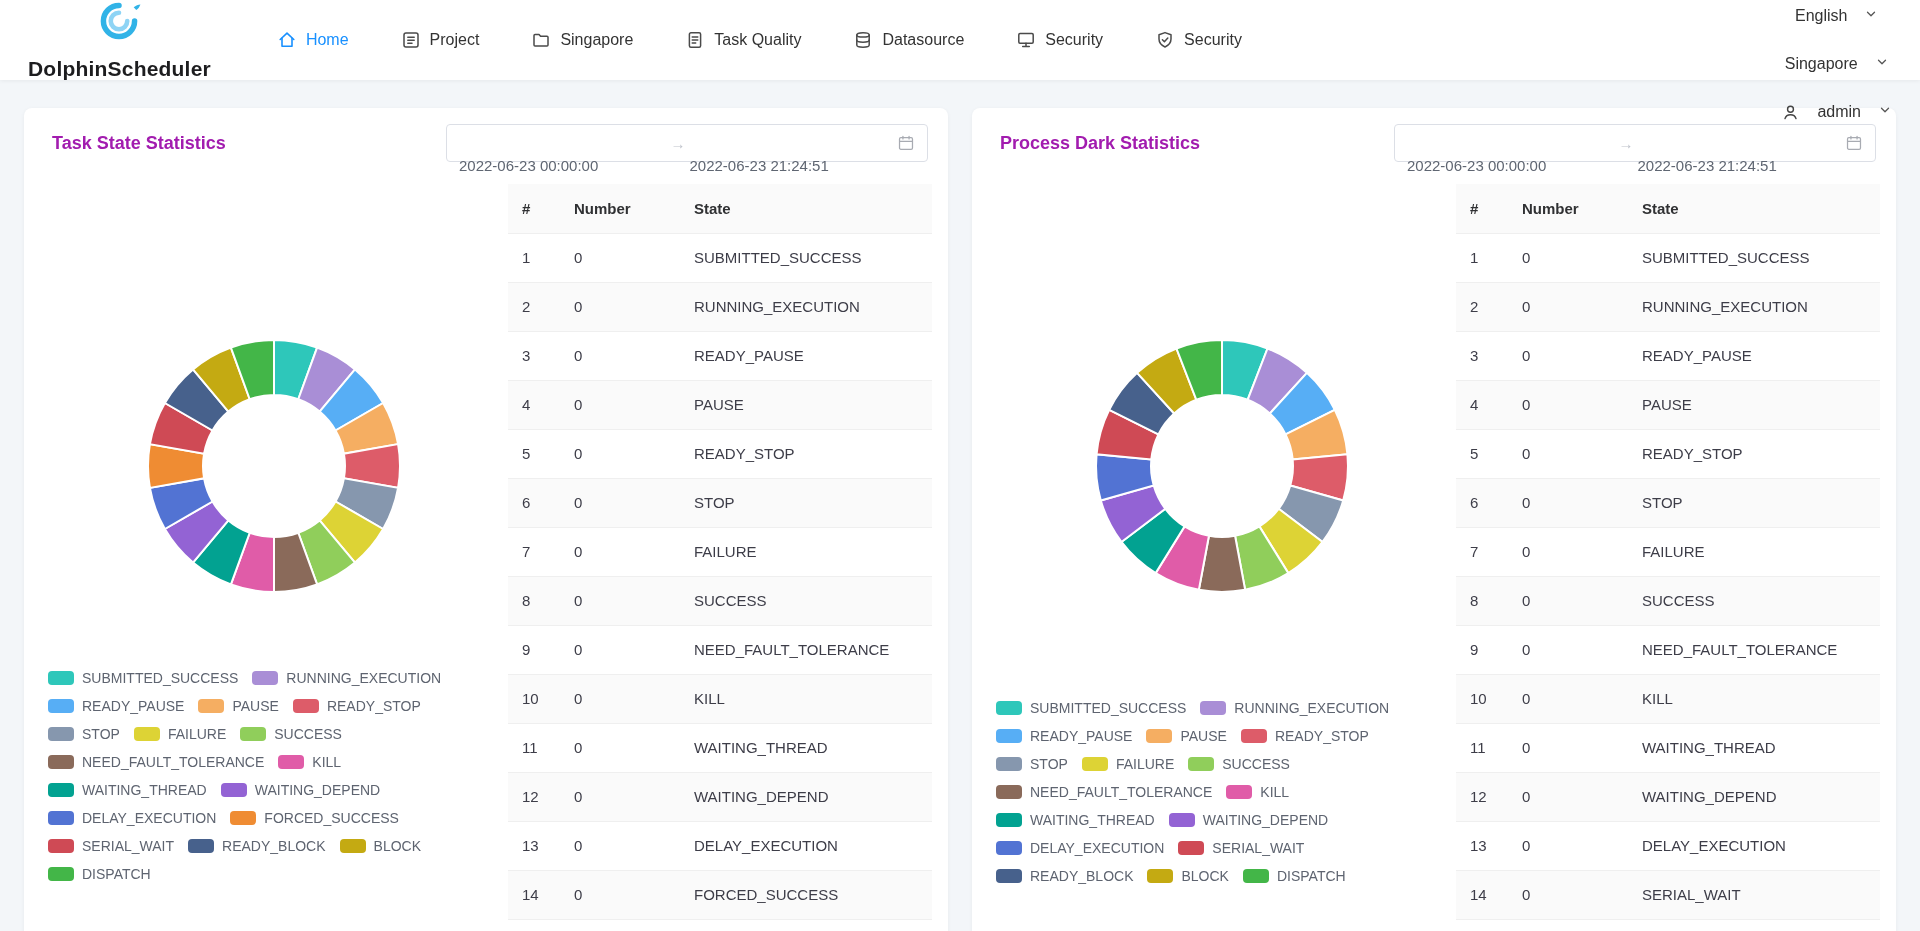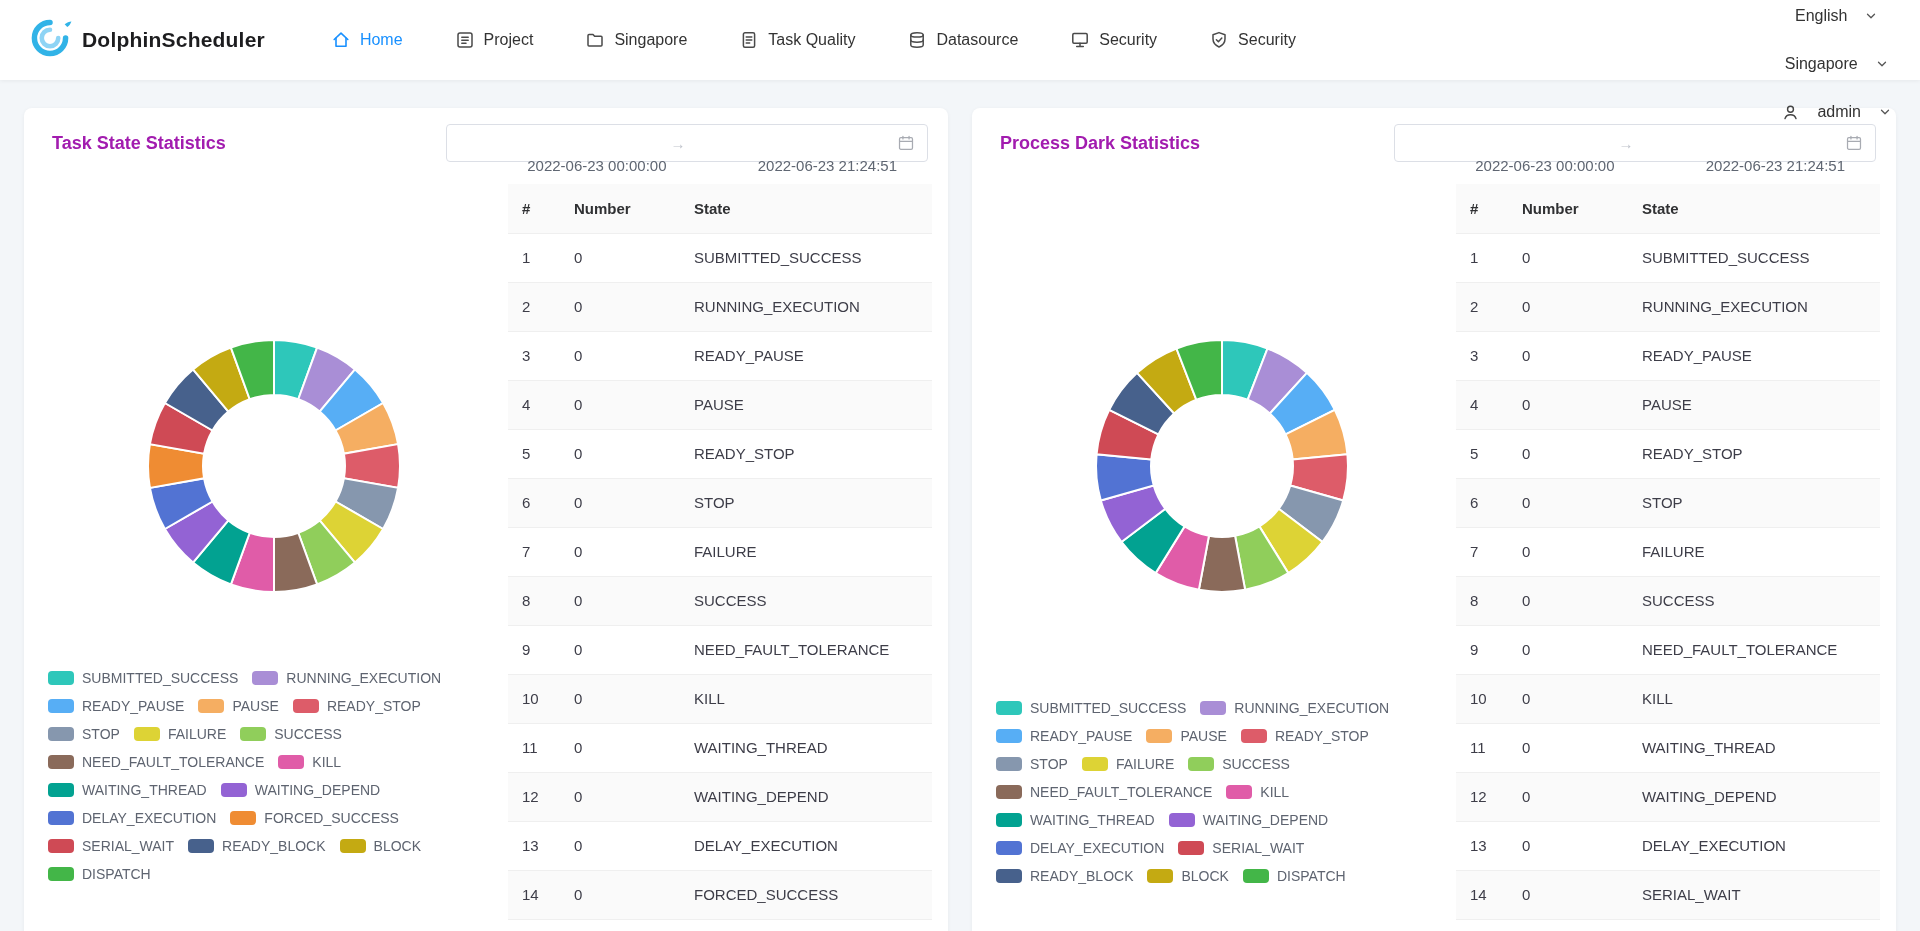--- a/index.html
+++ b/index.html
@@ -11,51 +11,51 @@
   }
 
   
   .navbar {
     height: 80px; background: #fff;
     display: flex; align-items: center;
     padding: 0 28px;
     box-shadow: 0 1px 4px rgba(0,0,0,.06);
     position: relative; z-index: 2;
   }
-  .brand { display: flex; align-items: center; gap: 10px; cursor: pointer; }
+  .brand { display: flex; align-items: center; gap: 10px; cursor: pointer; flex-direction: column; }
   .brand-name { font-size: 21px; font-weight: 700; color: #1d1d1f; letter-spacing: .2px; }
   .nav-menu { display: flex; align-items: center; margin-left: 66px; gap: 52px; }
   .nav-item { display: flex; align-items: center; gap: 9px; font-size: 16px; color: #333; cursor: pointer; white-space: nowrap; }
   .nav-item .nav-icon { display: flex; color: #4a4a4a; }
   .nav-item.active { color: #1890ff; }
   .nav-item.active .nav-icon { color: #1890ff; }
   .nav-icon svg { width: 20px; height: 20px; }
   .nav-right { margin-left: auto; display: flex; align-items: center; gap: 30px; font-size: 16px; color: #333; flex-direction: column; }
-  .nav-right .dropdown { display: flex; align-items: center; gap: 17px; cursor: pointer; }
+  .nav-right .dropdown { display: flex; gap: 17px; cursor: pointer; }
   .chev svg { width: 14px; height: 14px; color: #555; display: block; }
   .user-icon svg { width: 19px; height: 19px; color: #444; display: block; }
   .theme-toggle { cursor: pointer; }
 
   
   .main { padding: 28px 24px; display: grid; grid-template-columns: 1fr 1fr; gap: 24px; }
   .card {
     background: #fff; border-radius: 8px;
     box-shadow: 0 1px 4px rgba(0,0,0,.05);
     padding: 0 16px; height: 880px; overflow: hidden;
   }
   .card-header { display: flex; justify-content: space-between; align-items: center; padding: 16px 4px 8px 12px; }
   .card-title { font-size: 18px; font-weight: 700; color: #a21caf; }
   .date-range {
     display: flex; align-items: center;
     width: 482px; height: 38px;
     border: 1px solid #dcdfe6; border-radius: 4px;
     background: #fff; padding: 0 12px;
     font-size: 15px; color: #5f6672; cursor: pointer;
   }
-  .date-range .date-text { flex: 1; text-align: right; margin-top: 44px; }
+  .date-range .date-text { flex: 1; text-align: left; margin-top: 44px; }
   .date-range .arrow { color: #c0c4cc; font-size: 15px; padding: 0 4px; }
   .cal-icon svg { width: 18px; height: 18px; color: #a8abb2; display: block; }
 
   .card-body { display: flex; padding-top: 8px; }
   .chart-col { width: 468px; display: flex; flex-direction: column; align-items: center; }
   .donut-wrap { margin-top: 158px; }
   .donut-wrap svg { display: block; }
   .legend {
     align-self: stretch; margin-top: 74px; padding: 0 8px;
     display: flex; flex-wrap: wrap; column-gap: 14px; row-gap: 12px;

